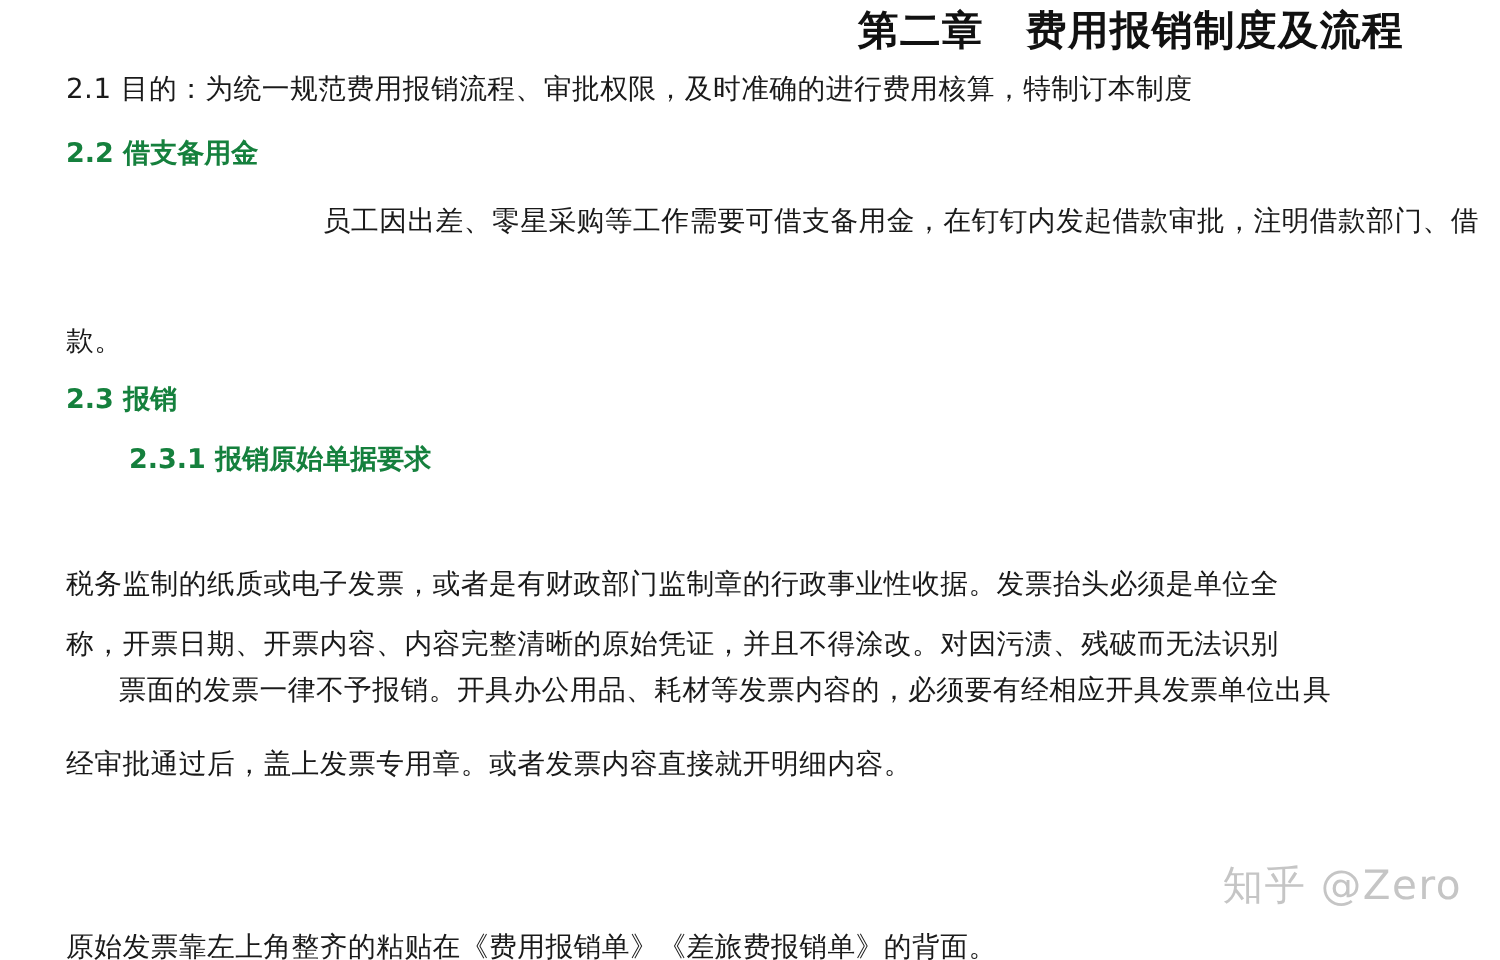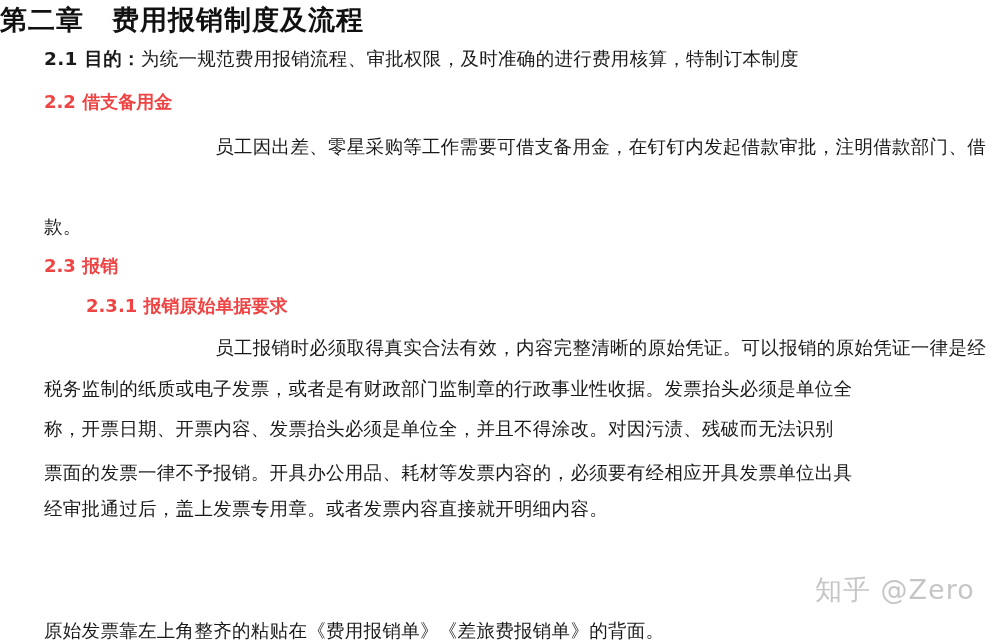--- a/index.html
+++ b/index.html
@@ -4,38 +4,38 @@
   <style>
     html, body { margin: 0; padding: 0; }
     body {
       width: 1000px; height: 640px; overflow: hidden;
       background: #ffffff; color: #111111;
       font-family: "DejaVu Serif", "Liberation Serif", serif;
       position: relative;
     }
     .page { position: absolute; left: 0; top: 0; width: 1000px; height: 640px; }
     .title {
-      position: absolute; top: 2px; left: 0; width: 936px; text-align: left;
+      position: absolute; top: 2px; left: 0; width: 936px; text-align: right;
       font-family: "DejaVu Sans", "Liberation Sans", sans-serif;
       font-weight: bold; font-size: 27px; letter-spacing: 1px; color: #111;
     }
     .h {
       position: absolute; left: 44px;
       font-family: "DejaVu Sans", "Liberation Sans", sans-serif;
-      font-weight: bold; font-size: 18px; color: #ef4444;
+      font-weight: bold; font-size: 18px; color: #15803d;
     }
     .h.sub { left: 86px; text-align: right; }
     .line {
       position: absolute; left: 44px; width: 900px;
       font-size: 18.5px; color: #1a1a1a; white-space: nowrap;
       letter-spacing: 0.3px;
     }
     .line.indent { left: 86px; text-align: right; }
     .line .lead {
-      font-family: "DejaVu Sans", "Liberation Sans", sans-serif; font-weight: bold;
+      font-family: "DejaVu Sans", "Liberation Sans", sans-serif; font-weight: normal;
     }
     .watermark {
       position: absolute; left: 815px; top: 572px;
       font-family: "DejaVu Sans", "Liberation Sans", sans-serif;
       font-size: 27px; color: rgba(150,150,150,0.55); letter-spacing: 1px;
     }
   </style>
 </head>
 <body>
 
@@ -45,22 +45,21 @@
   <div class="line" style="top:46px;">
     <span class="lead">2.1 目的：</span><span>为统一规范费用报销流程、审批权限，及时准确的进行费用核算，特制订本制度</span>
   </div>
 
   <div class="h" style="top:90px;">2.2 借支备用金</div>
   <div class="line indent" style="top:134px;">员工因出差、零星采购等工作需要可借支备用金，在钉钉内发起借款审批，注明借款部门、借</div>
   <div class="line" style="top:214px;">款。</div>
 
   <div class="h" style="top:254px;">2.3 报销</div>
   <div class="h sub" style="top:294px;">2.3.1 报销原始单据要求</div>
-  <div class="line indent" style="top:335px;">员工报销时必须取得真实合法有效，内容完整清晰的原始凭证。可以报销的原始凭证一律是经</div>
   <div class="line" style="top:376px;">税务监制的纸质或电子发票，或者是有财政部门监制章的行政事业性收据。发票抬头必须是单位全</div>
-  <div class="line" style="top:416px;">称，开票日期、开票内容、发票抬头必须是单位全，并且不得涂改。对因污渍、残破而无法识别</div>
-  <div class="line" style="top:460px;">票面的发票一律不予报销。开具办公用品、耗材等发票内容的，必须要有经相应开具发票单位出具</div>
+  <div class="line" style="top:416px;">称，开票日期、开票内容、内容完整清晰的原始凭证，并且不得涂改。对因污渍、残破而无法识别</div>
+  <div class="line" style="top:447px;margin-left:35px;">票面的发票一律不予报销。开具办公用品、耗材等发票内容的，必须要有经相应开具发票单位出具</div>
   <div class="line" style="top:496px;">经审批通过后，盖上发票专用章。或者发票内容直接就开明细内容。</div>
 
   <div class="line" style="top:618px;">原始发票靠左上角整齐的粘贴在《费用报销单》《差旅费报销单》的背面。</div>
 
   <div class="watermark">知乎 @Zero</div>
 </div>
 
 </body></html>

